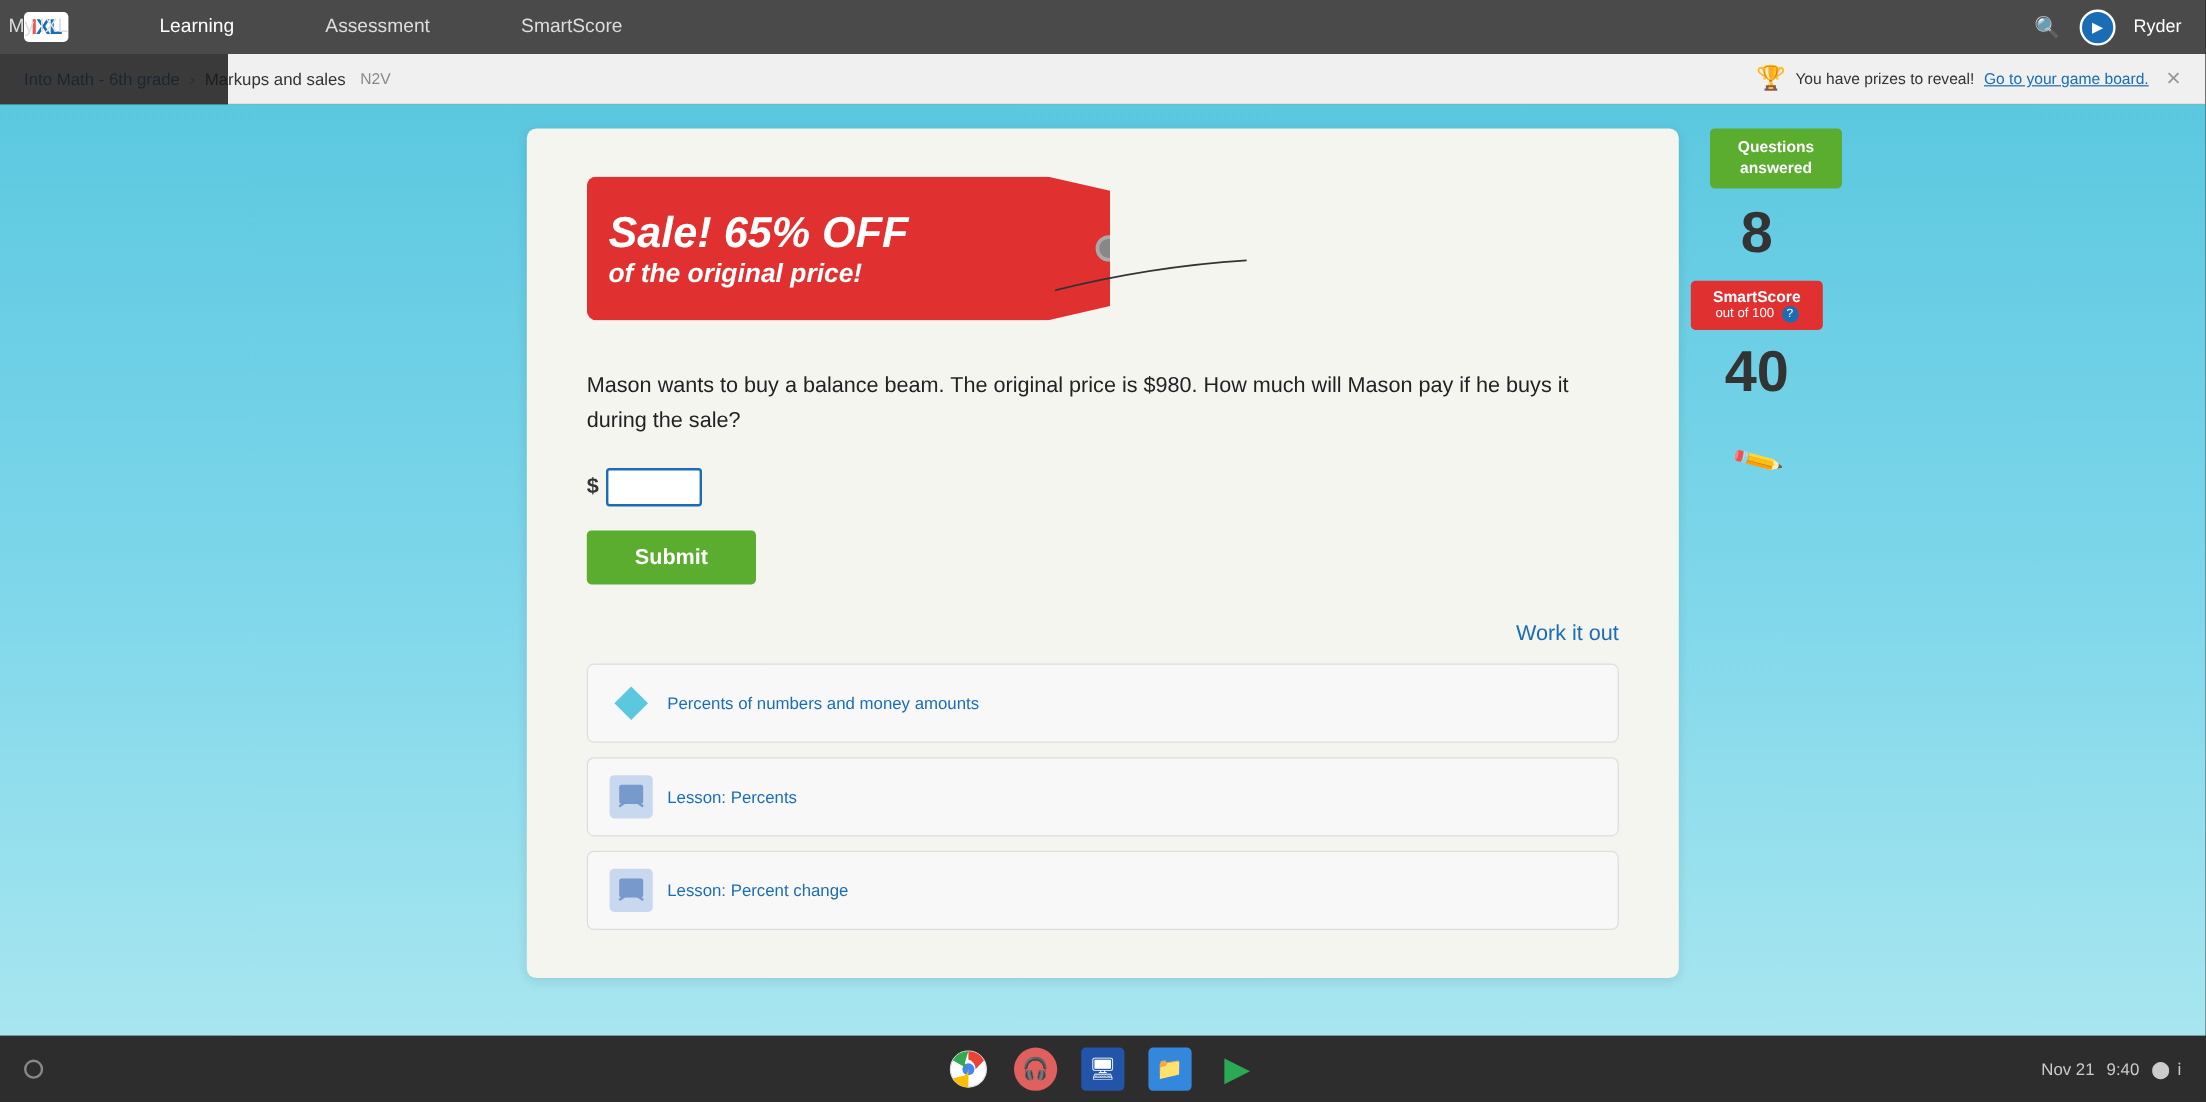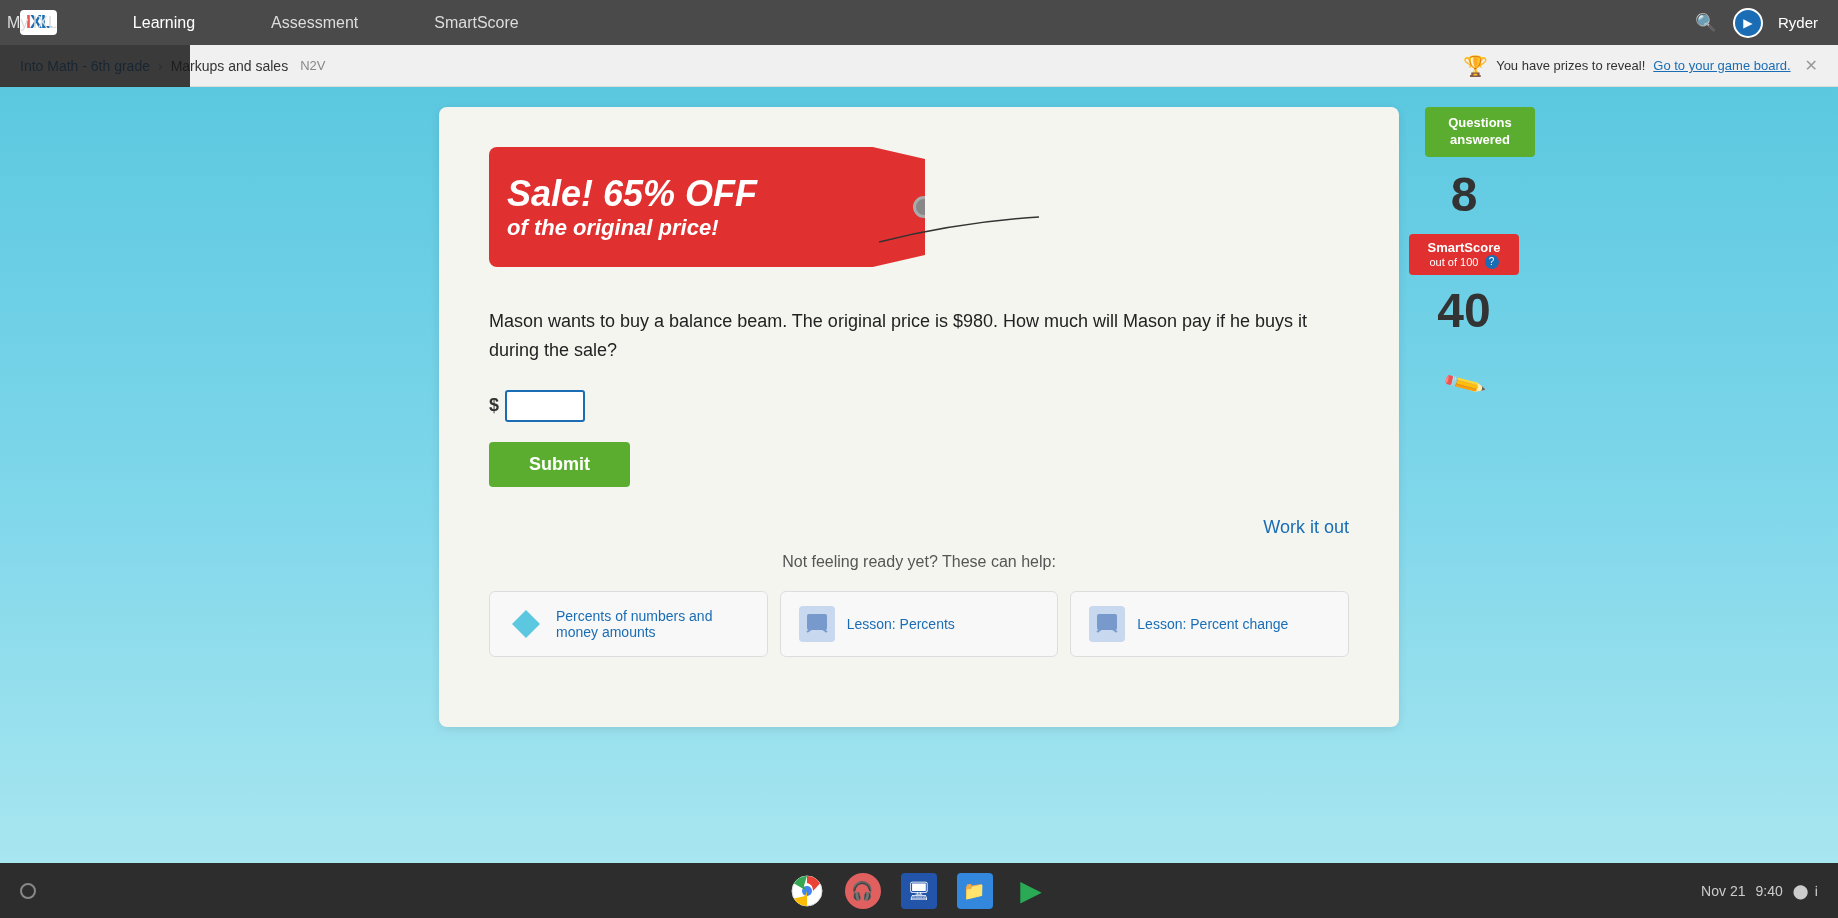--- a/index.html
+++ b/index.html
@@ -242,21 +242,21 @@
     .not-ready-text {
       color: #555;
       font-size: 16px;
       text-align: center;
       margin-bottom: 20px;
     }
 
     
     .helper-links {
       display: grid;
-      grid-template-columns: 1fr 1fr 1fr;
+      grid-template-columns: 1fr;
       gap: 12px;
     }
     .helper-link {
       display: flex;
       align-items: center;
       gap: 12px;
       padding: 14px 18px;
       background: #f8f8f8;
       border: 1px solid #ddd;
       border-radius: 6px;
@@ -472,21 +472,20 @@
       <input class="answer-input" type="text" style="">
     </div>
 
     
     <button class="submit-btn">Submit</button>
 
     
     <div class="work-it-out">
       <a href="#" class="work-it-out-link">Work it out</a>
     </div>
-    <div class="not-ready-text">Not feeling ready yet? These can help:</div>
 
     
     <div class="helper-links">
       <a href="#" class="helper-link">
         <div class="helper-link-icon diamond">
           <svg width="32" height="32" viewBox="0 0 32 32">
               <polygon points="16,2 30,16 16,30 2,16" fill="#5bc8e0"></polygon>
             </svg>
         </div>
         <span class="helper-link-text">Percents of numbers and money amounts</span>

